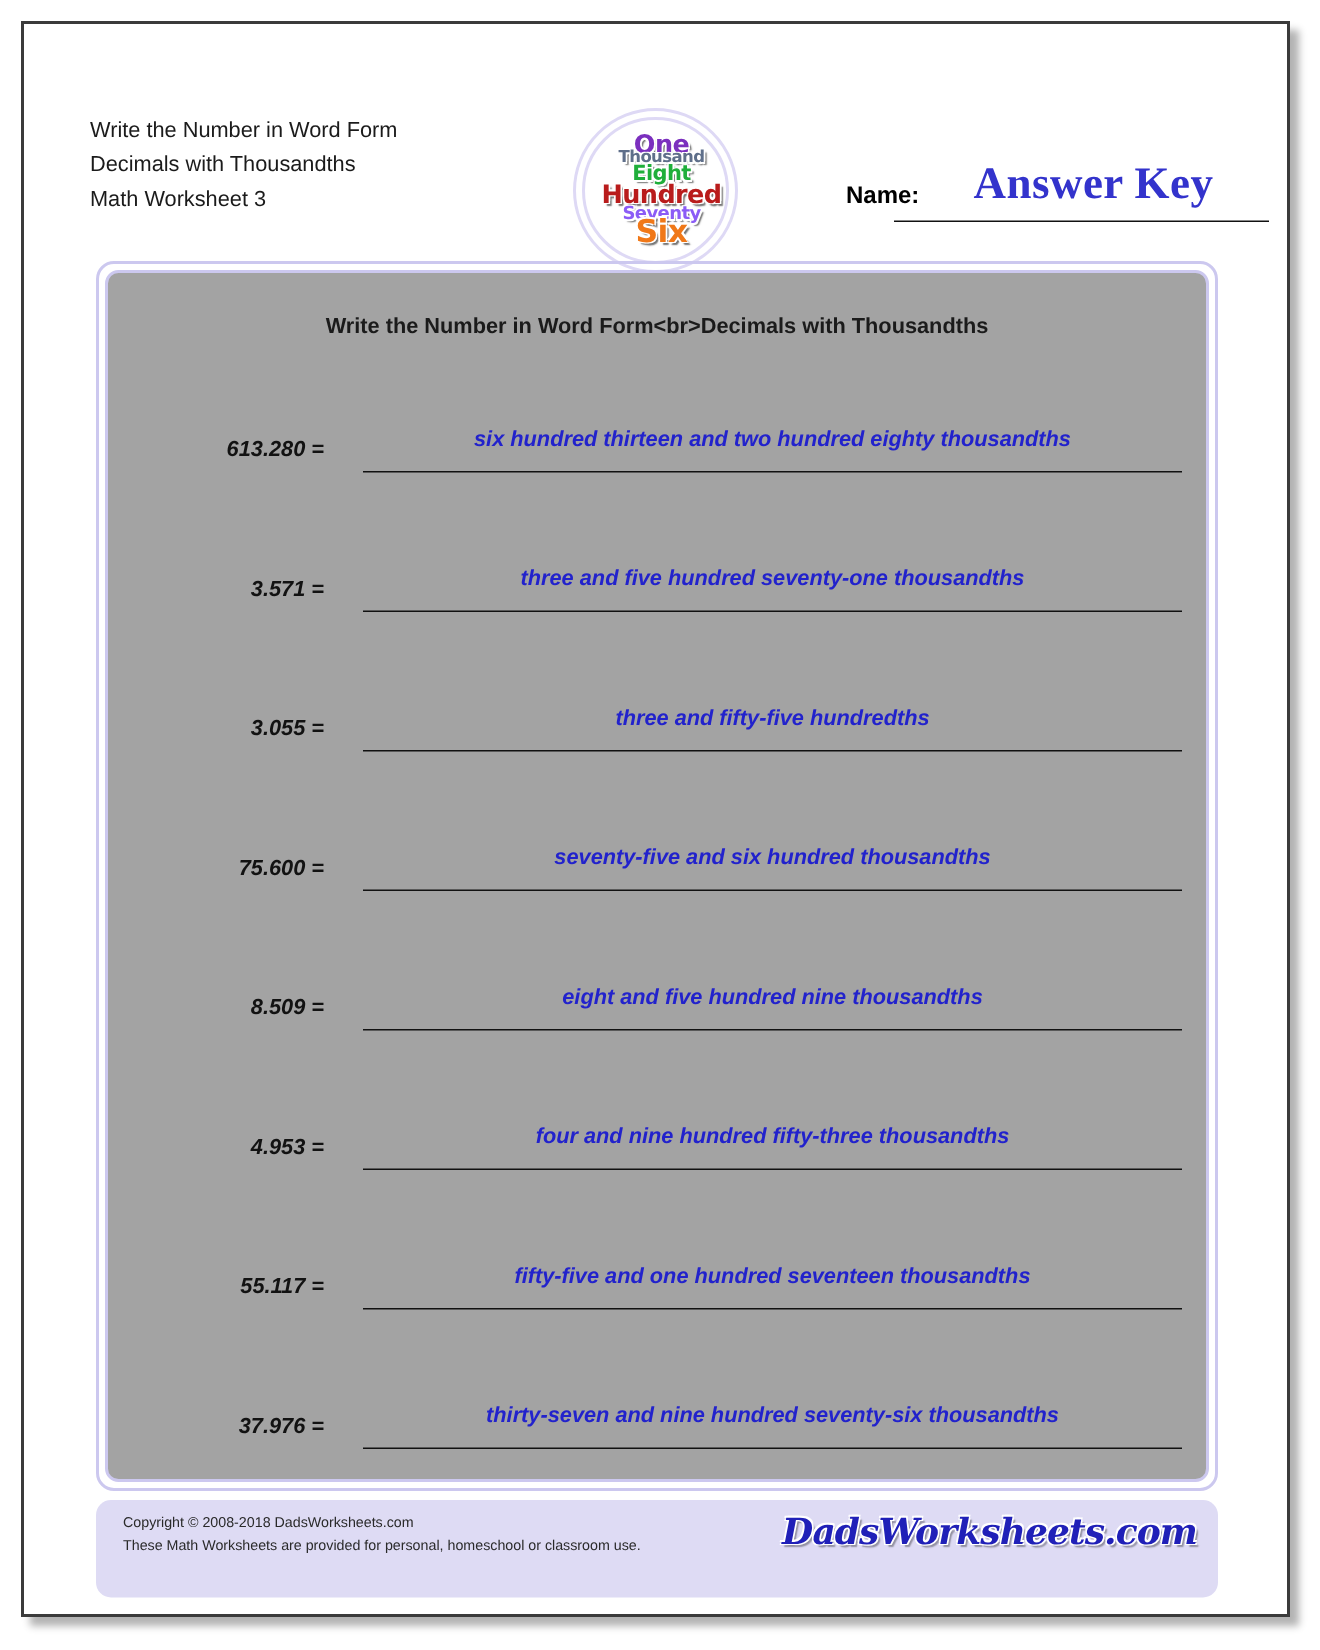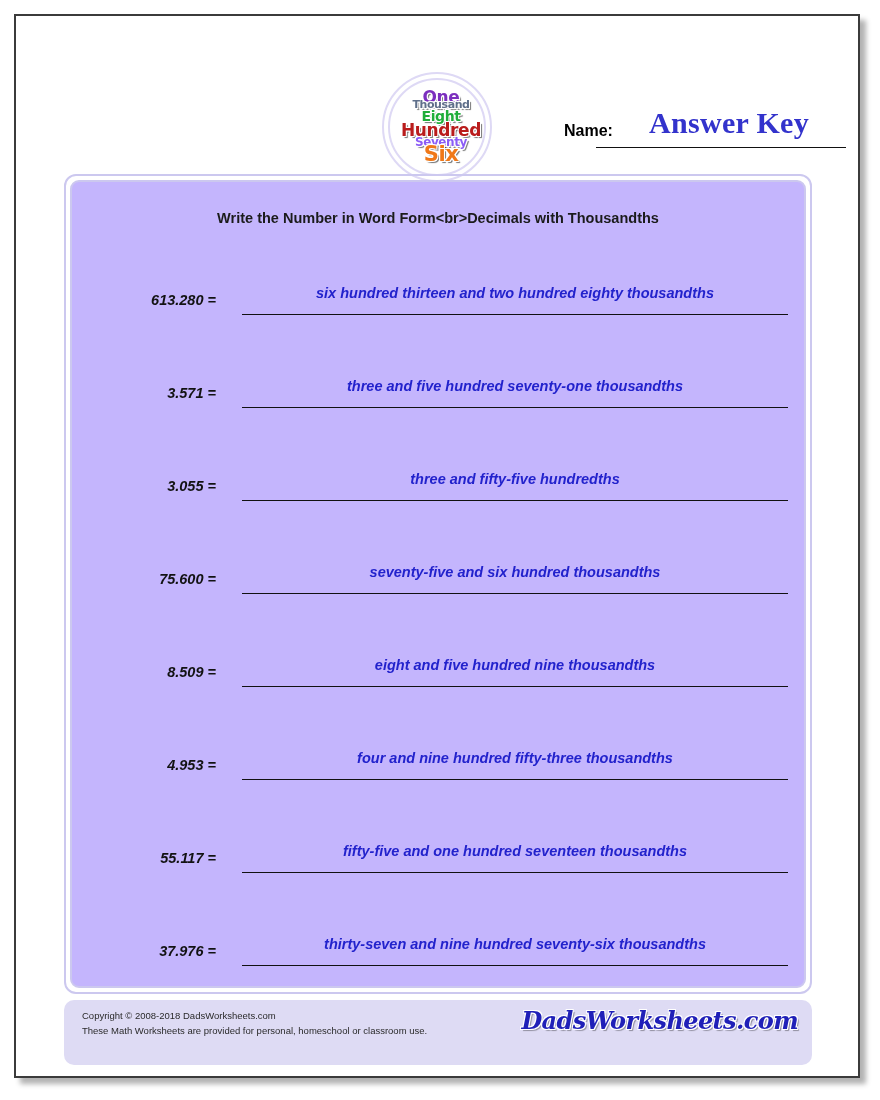--- a/index.html
+++ b/index.html
@@ -149,21 +149,21 @@
   }
   .panel-inner {
     position: absolute;
     left: 4px;
     top: 4px;
     right: 4px;
     bottom: 4px;
     border: 2px solid #ccc8ef;
     border-radius: 9px;
     box-sizing: border-box;
-    background: #c4b5fd;
+    background: #a3a3a3;
   }
 
   .panel-title {
     position: absolute;
     left: 0;
     top: 28px;
     width: 100%;
     text-align: center;
     font-size: 14.5px;
     font-weight: bold;
@@ -251,20 +251,23 @@
   }
 </style>
 </head>
 <body>
 
 <div id="page-wrap">
   <div class="paper">
 
     <div class="header">
 
+      <div class="hdr-title">Write the Number in Word Form
+Decimals with Thousandths
+Math Worksheet 3</div>
 
       <div class="logo-circle">
         <div class="ring r1"></div>
         <div class="ring r2"></div>
         <div class="logo-words">
           <span class="lw-one">One</span>
           <span class="lw-thousand">Thousand</span>
           <span class="lw-eight">Eight</span>
           <span class="lw-hundred">Hundred</span>
           <span class="lw-seventy">Seventy</span>

